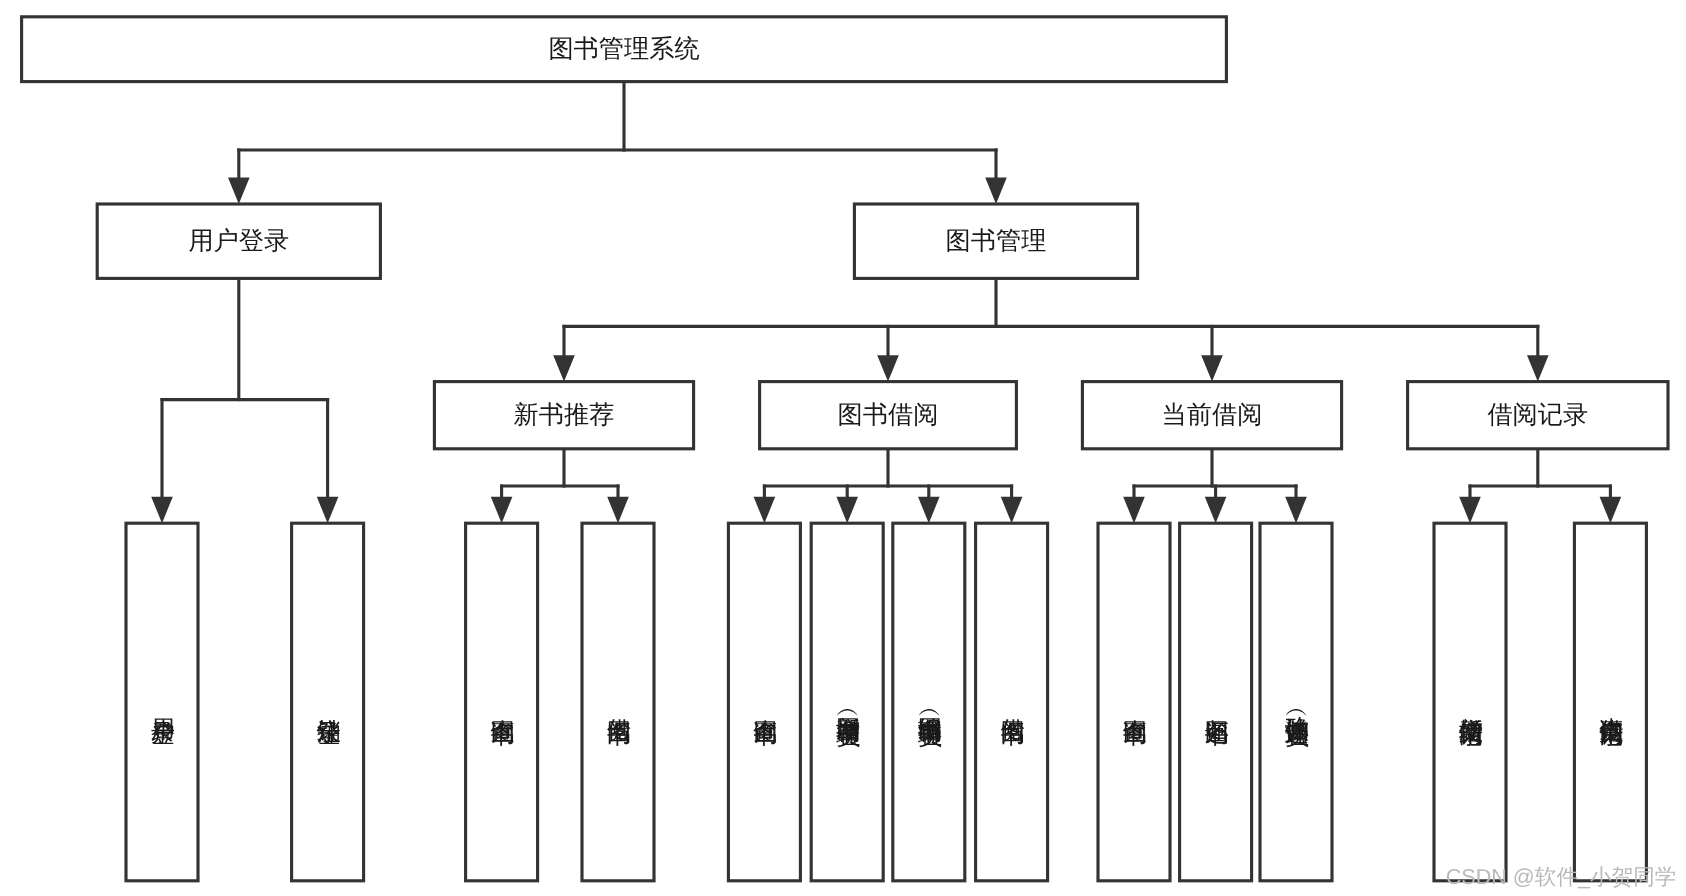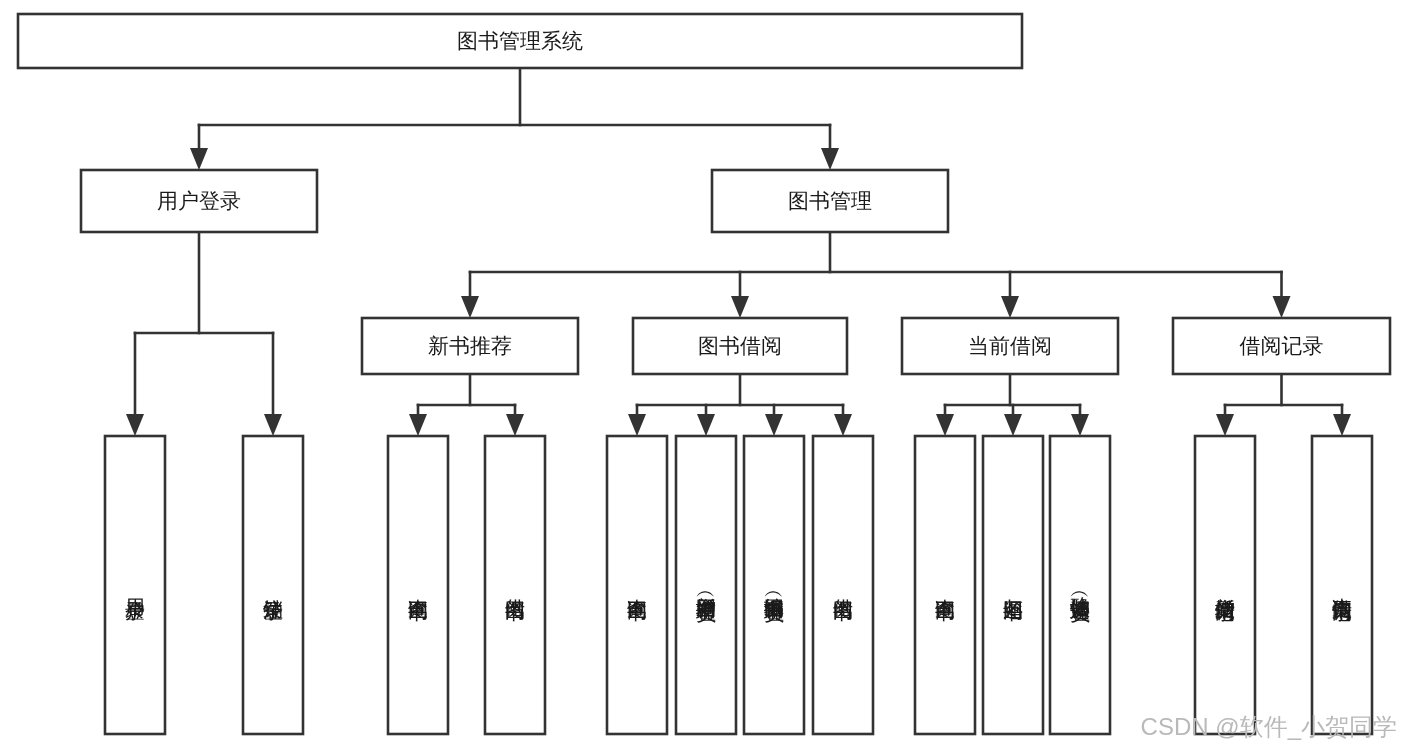--- a/index.html
+++ b/index.html
@@ -60,21 +60,21 @@
     letter-spacing: 1px;
     white-space: nowrap;
     pointer-events: none;
     user-select: none;
   }
   .watermark {
     position: absolute;
     right: 8px;
     bottom: 4px;
     font-family: "Liberation Sans", "DejaVu Sans", sans-serif;
-    font-size: 24px;
+    font-size: 18px;
     color: #b9b9b9;
     white-space: nowrap;
     user-select: none;
     text-align: center;
   }
 </style>
 </head>
 <body>
 
 <div id="stage">

